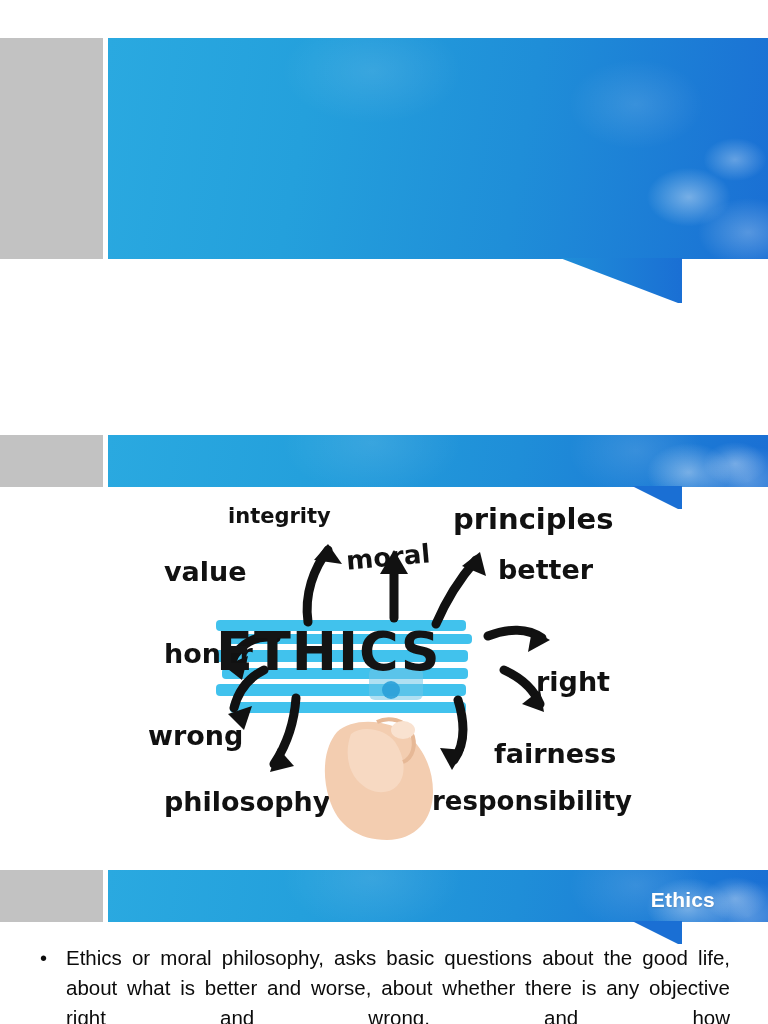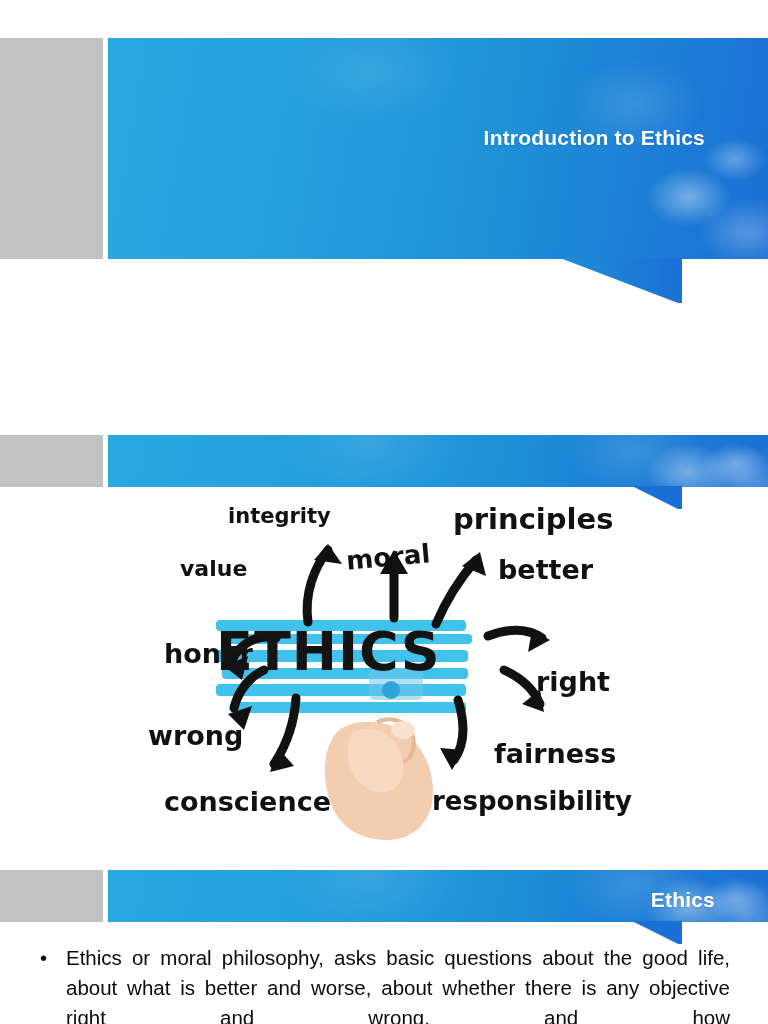--- a/index.html
+++ b/index.html
@@ -140,21 +140,20 @@
 </style>
 </head>
 <body>
 
 <div class="page">
 
   <div class="slide" id="slide-1">
     <div class="gray-block"></div>
     <div class="banner">
       <div class="clouds"></div>
-      <div class="title">Introduction to Ethics</div>
     </div>
     <svg class="tail" style="left:560px; top:258px;" width="125" height="46" viewBox="0 0 125 46">
       <defs>
         <linearGradient id="g1" x1="0" y1="0" x2="1" y2="0">
           <stop offset="0" stop-color="#1f8ed8"></stop>
           <stop offset="1" stop-color="#1a6fd4"></stop>
         </linearGradient>
       </defs>
       <polygon points="0,0 122,0 122,45 118,45" fill="url(#g1)"></polygon>
     </svg>
@@ -214,27 +213,27 @@
                  C122 100, 112 80, 96 66 C80 52, 42 48, 26 64 Z" fill="#f3cdb0"></path>
         <path d="M40 66 C34 82, 36 100, 46 112 C58 126, 76 128, 86 118 C96 108, 94 88, 84 74
                  C76 62, 52 56, 40 66 Z" fill="#f7d9c2"></path>
         <path d="M66 54 C78 48, 94 52, 100 64 C106 76, 102 90, 92 94" fill="none" stroke="#e6b896" stroke-width="4"></path>
         <ellipse cx="92" cy="62" rx="12" ry="9" fill="#f9e2d0"></ellipse>
       </svg>
 
       <span class="fig-word" style="left:92px;  top:6px;   font-size:21px;">integrity</span>
       <span class="fig-word" style="left:317px; top:4px;   font-size:29px;">principles</span>
       <span class="fig-word" style="left:210px; top:44px;  font-size:26px; transform:rotate(-5deg);">moral</span>
-      <span class="fig-word" style="left:44px;  top:58px;  font-size:22px;">value</span>
+      <span class="fig-word" style="left:28px;  top:58px;  font-size:27px;">value</span>
       <span class="fig-word" style="left:362px; top:56px;  font-size:27px;">better</span>
       <span class="fig-word" style="left:28px;  top:140px; font-size:27px;">honor</span>
       <span class="fig-word" style="left:400px; top:168px; font-size:27px;">right</span>
       <span class="fig-word" style="left:12px;  top:222px; font-size:27px;">wrong</span>
       <span class="fig-word" style="left:358px; top:240px; font-size:27px;">fairness</span>
-      <span class="fig-word" style="left:28px;  top:288px; font-size:27px;">conscience</span>
+      <span class="fig-word" style="left:28px;  top:288px; font-size:27px;">philosophy</span>
       <span class="fig-word" style="left:296px; top:288px; font-size:26px;">responsibility</span>
     </div>
   </div>
 
   <div class="slide" id="slide-3">
     <div class="gray-block"></div>
     <div class="banner">
       <div class="clouds"></div>
       <div class="title">Ethics</div>
     </div>

